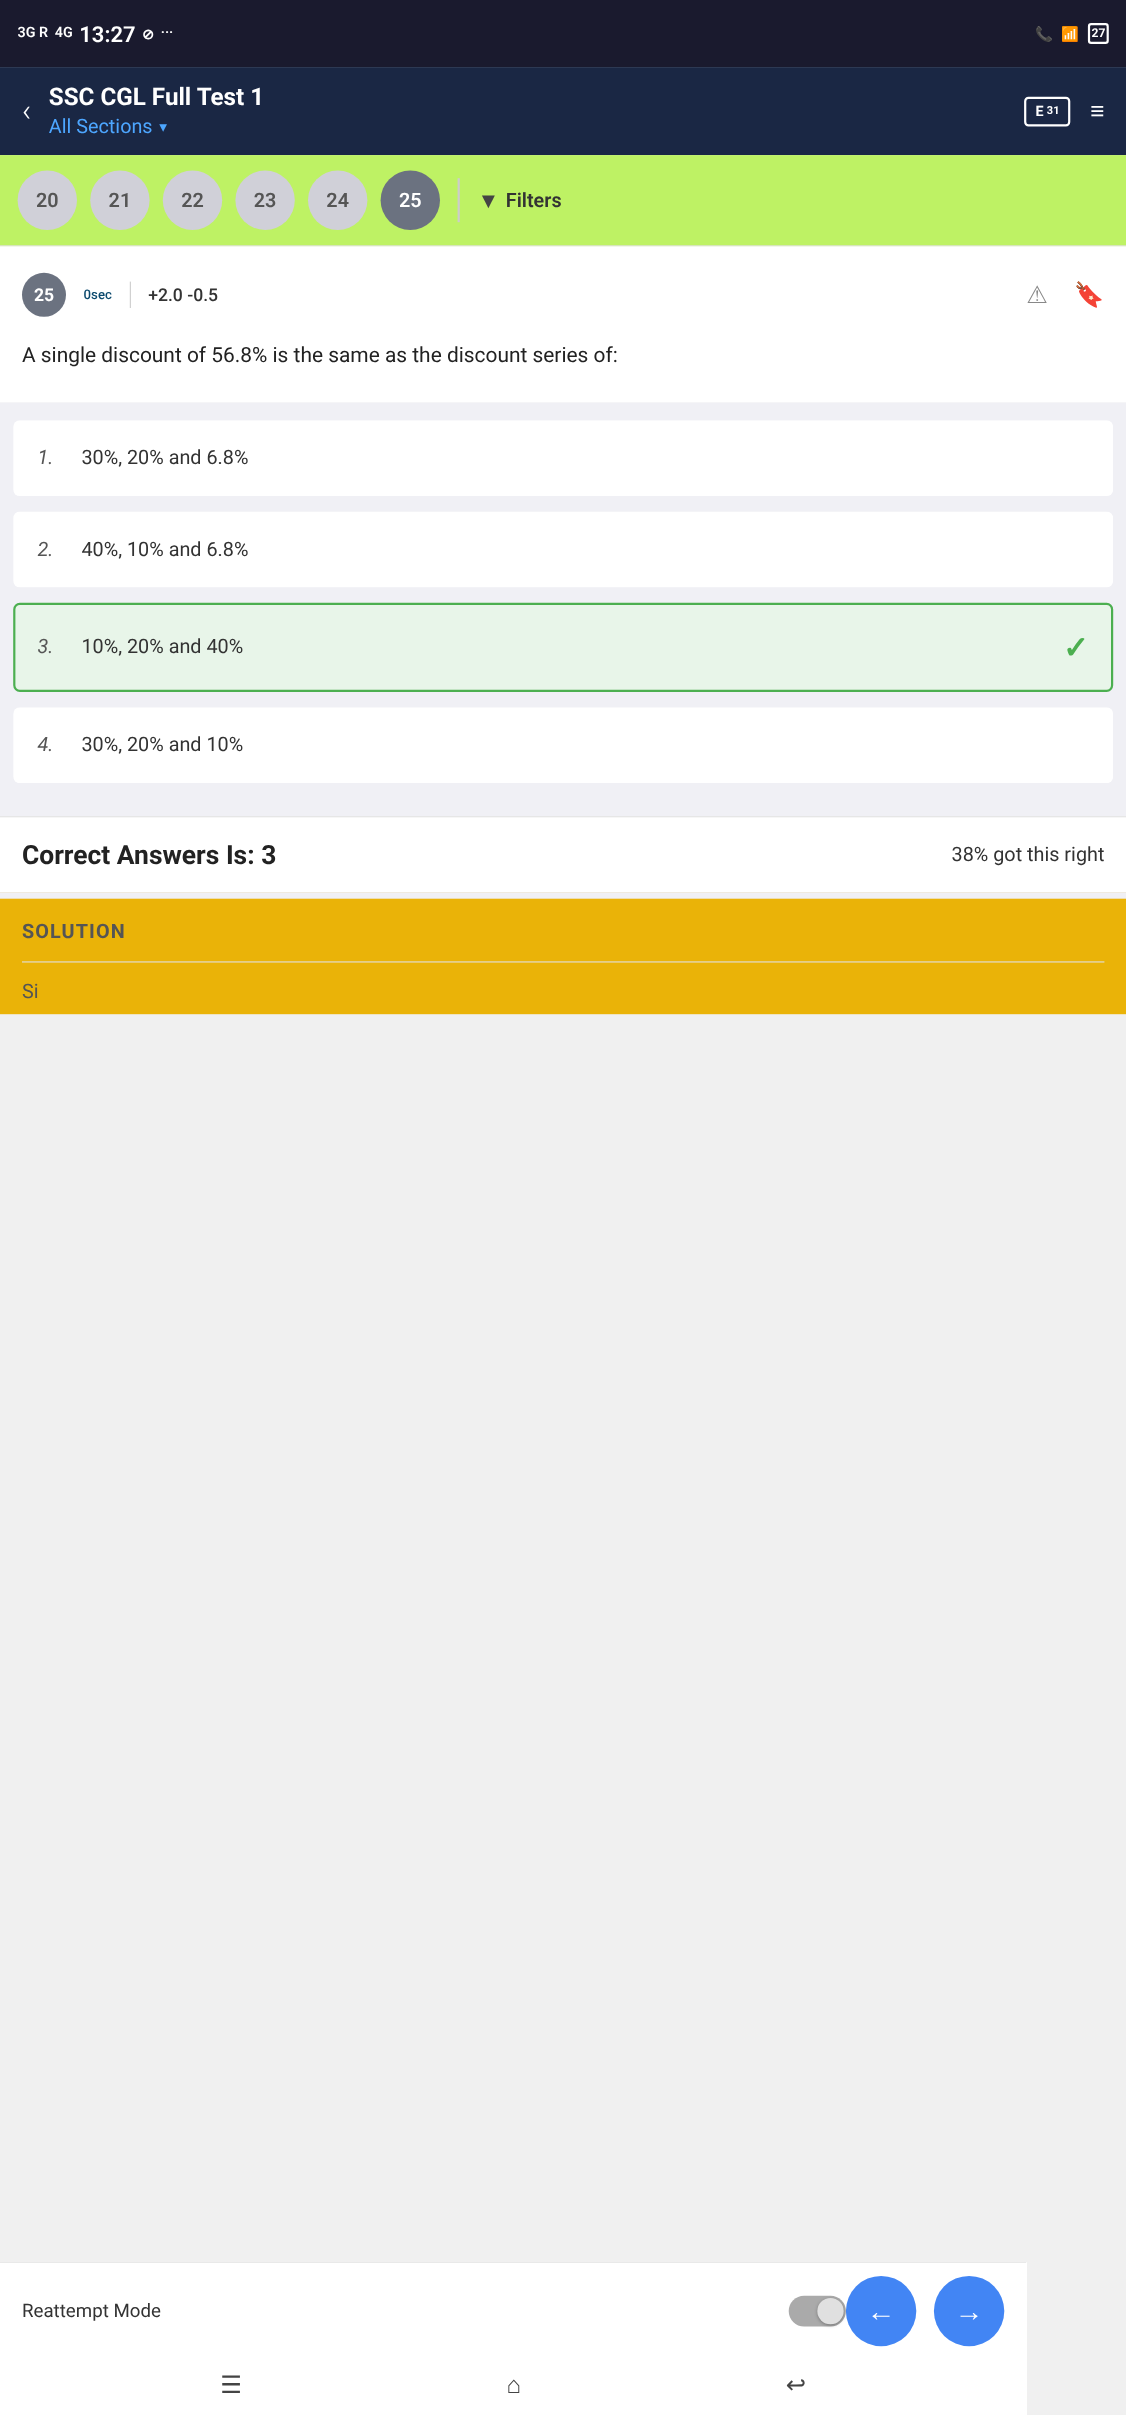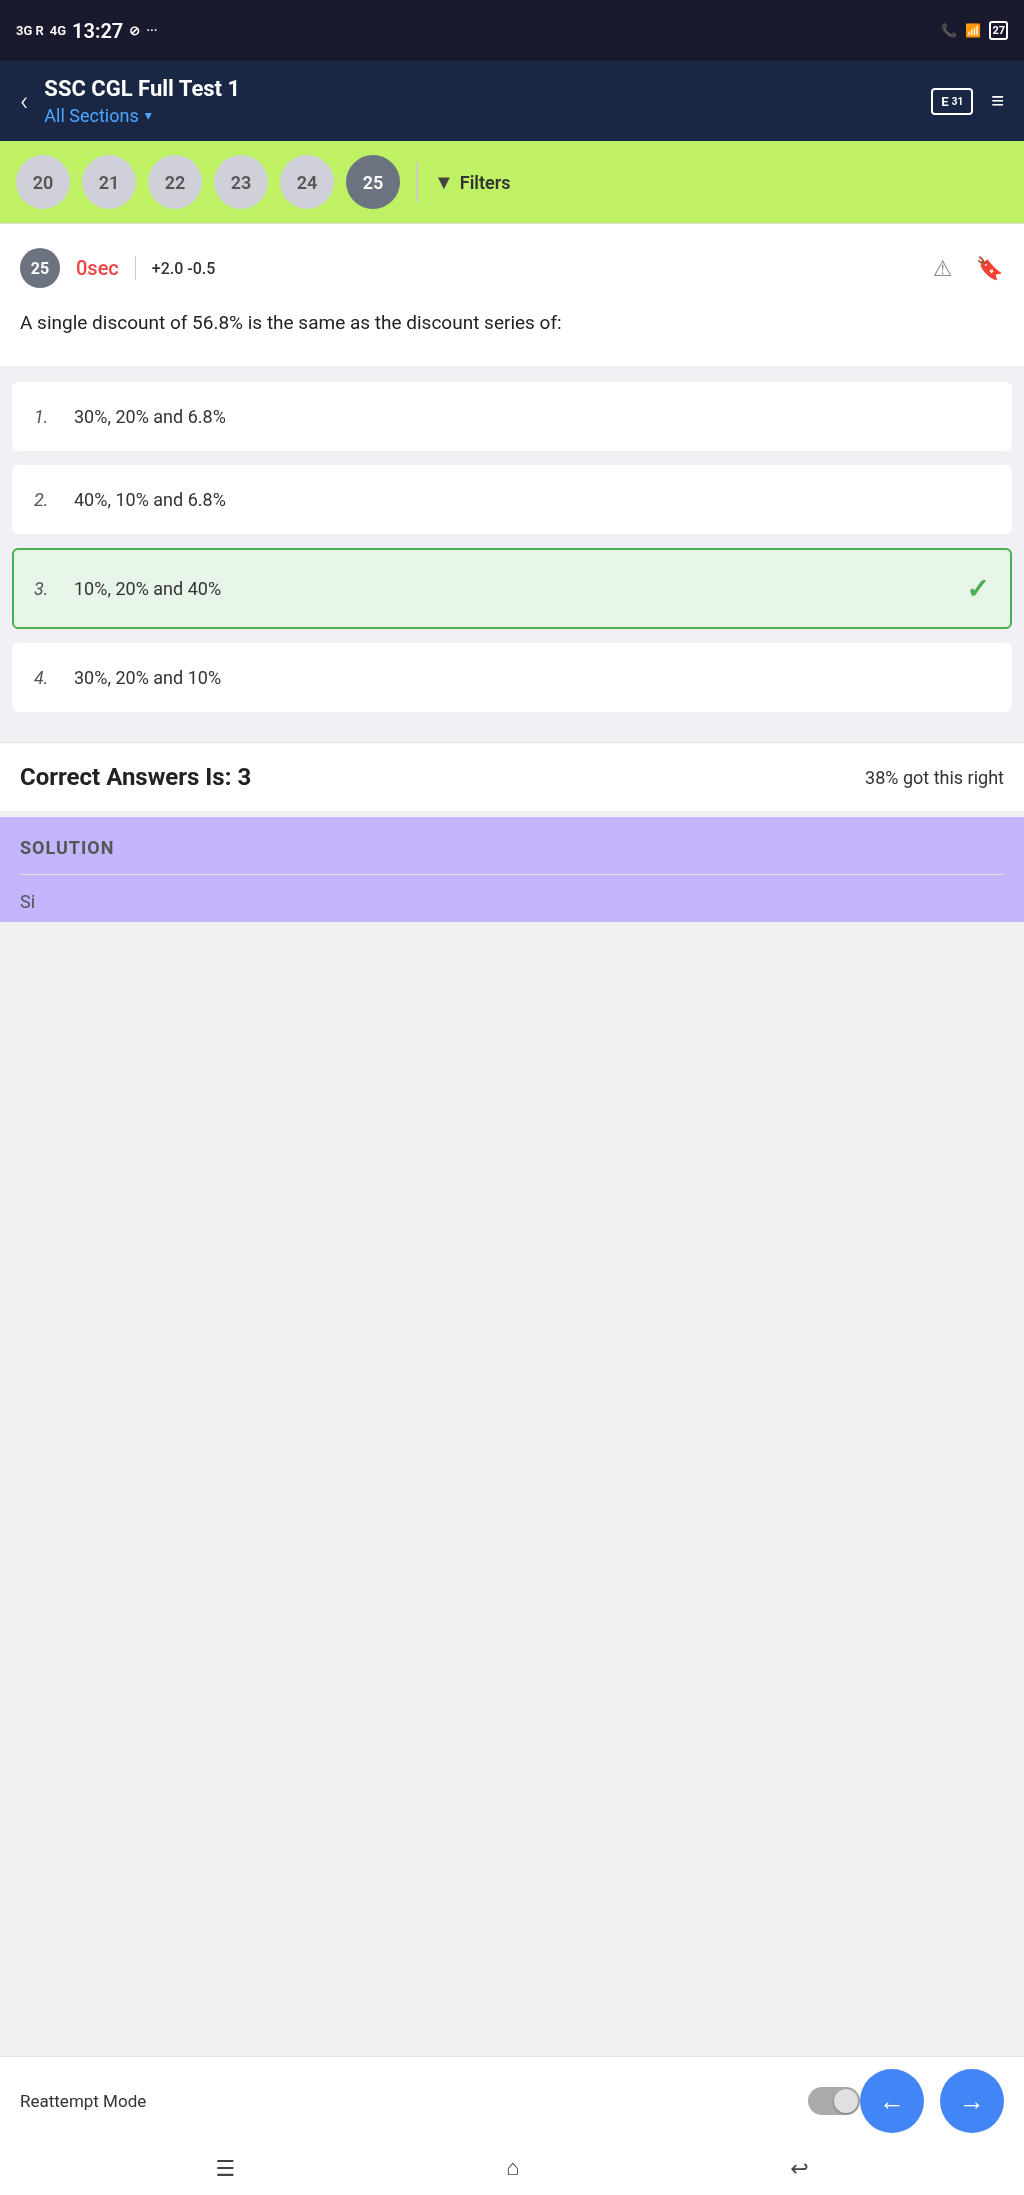--- a/index.html
+++ b/index.html
@@ -173,22 +173,22 @@
       width: 40px;
       height: 40px;
       display: flex;
       align-items: center;
       justify-content: center;
       font-size: 16px;
       font-weight: 700;
       flex-shrink: 0;
     }
     .q-time {
-      font-size: 20px;
-      color: #ef4444;
+      font-size: 12px;
+      color: #0c4a6e;
       font-weight: 500;
     }
     .meta-divider {
       width: 1px;
       height: 24px;
       background: #ccc;
     }
     .q-marks {
       font-size: 16px;
       color: #333;
@@ -265,21 +265,21 @@
       font-weight: 700;
       color: #222;
     }
     .got-right {
       font-size: 18px;
       color: #333;
     }
 
     
     .solution-section {
-      background: #c4b5fd;
+      background: #eab308;
       padding: 20px 20px 10px;
       border-top: 6px solid #f0f0f5;
     }
     .solution-heading {
       font-size: 18px;
       font-weight: 700;
       color: #555;
       text-transform: uppercase;
       letter-spacing: 1px;
       margin-bottom: 16px;
@@ -292,21 +292,21 @@
     .solution-text-partial {
       font-size: 18px;
       color: #555;
     }
 
     
     .bottom-bar {
       position: fixed;
       bottom: 0;
       left: 0;
-      width: 1024px;
+      width: 933px;
       background: white;
       border-top: 1px solid #e0e0e0;
     }
     .reattempt-label {
       font-size: 17px;
       color: #333;
       flex: 1;
     }
     .toggle-switch {
       width: 52px;

